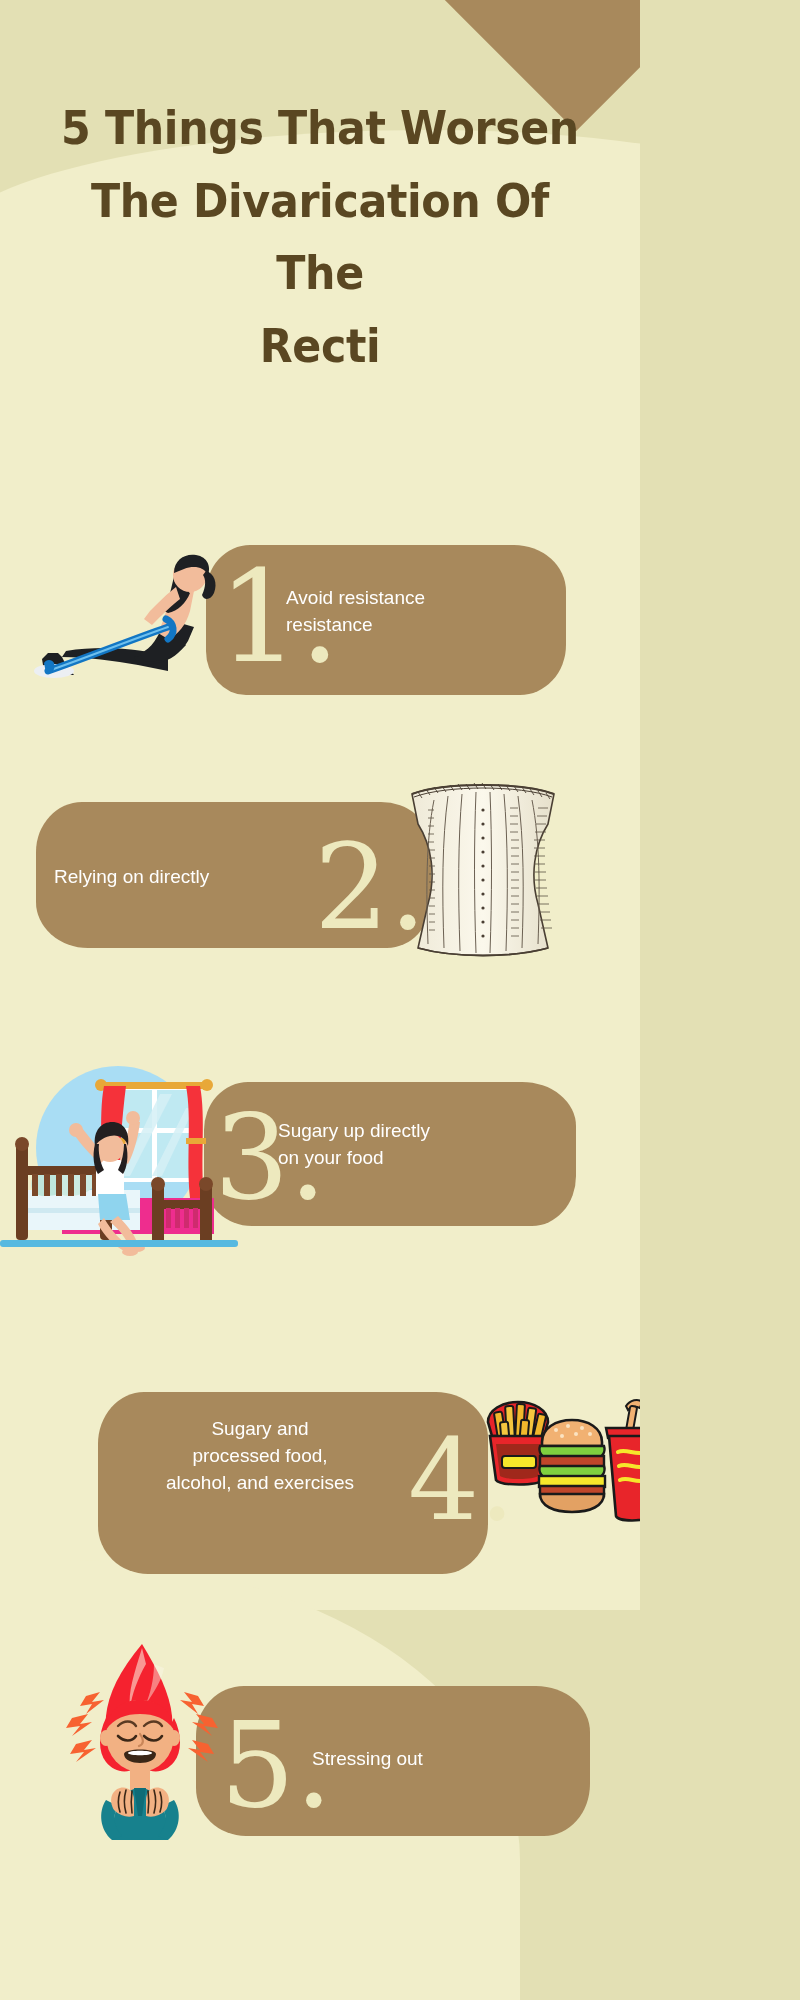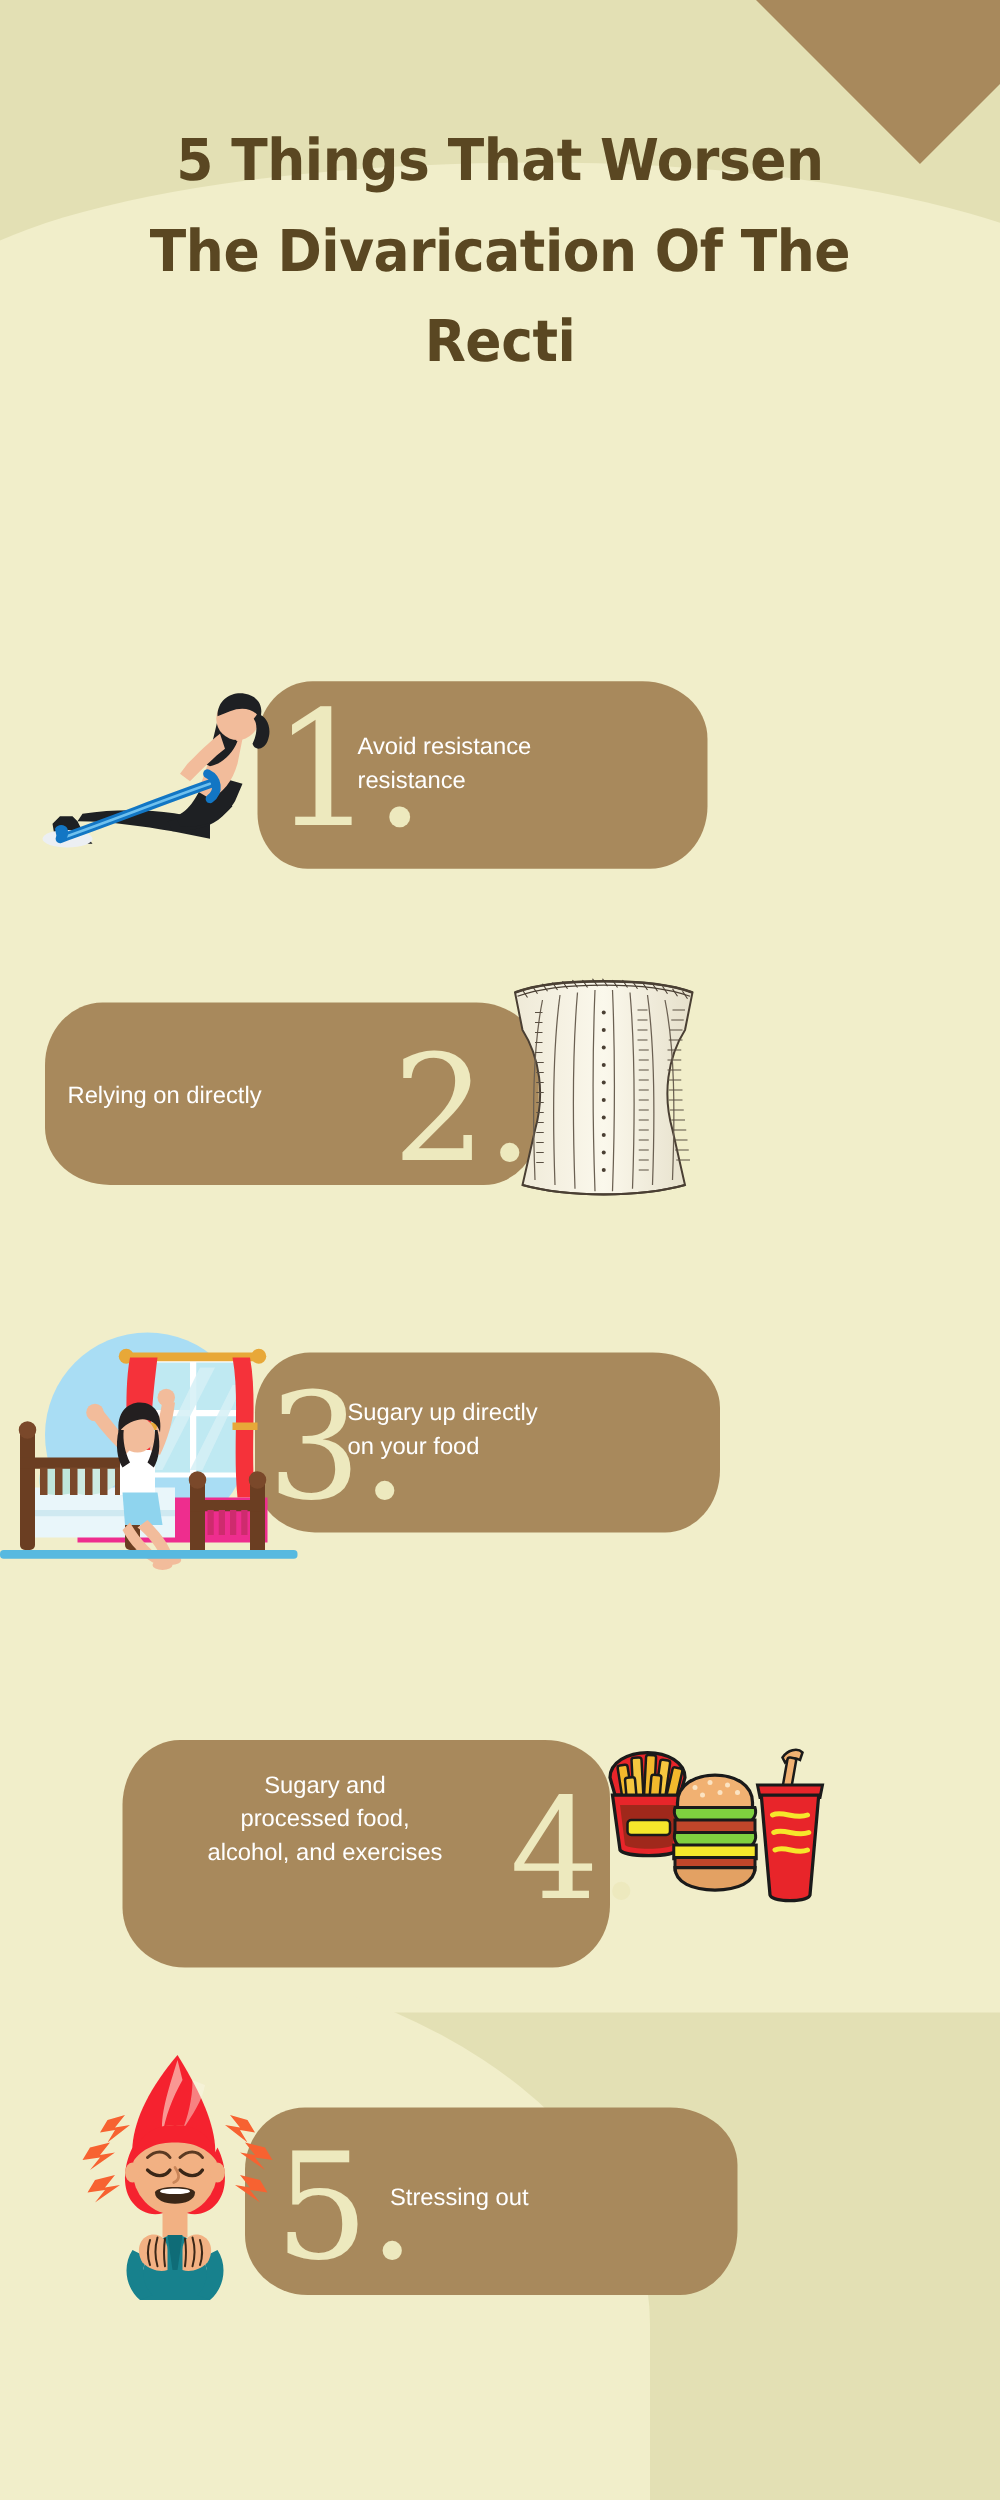--- a/index.html
+++ b/index.html
@@ -3,21 +3,21 @@
 <meta charset="utf-8">
 <style>
   * { margin:0; padding:0; box-sizing:border-box; }
   html,body { width:800px; height:2000px; }
   body {
     font-family: "Liberation Sans", sans-serif;
     background:#E3E0B4;
     overflow:hidden;
     position:relative;
   }
-  .poster { position:relative; width:800px; height:2000px; overflow:hidden; }
+  .poster { position:relative; width:640px; height:2000px; overflow:hidden; }
 
   
   .bg-base { position:absolute; inset:0; background:#E3E0B4; }
   .bg-blob-top {
     position:absolute; left:-60px; top:130px; width:980px; height:1480px;
     background:#F1EECA; border-radius:50% 50% 0 0 / 120px 140px 0 0;
   }
   .bg-blob-bottom {
     position:absolute; left:-240px; top:1560px; width:760px; height:560px;
     background:#F1EECA;

